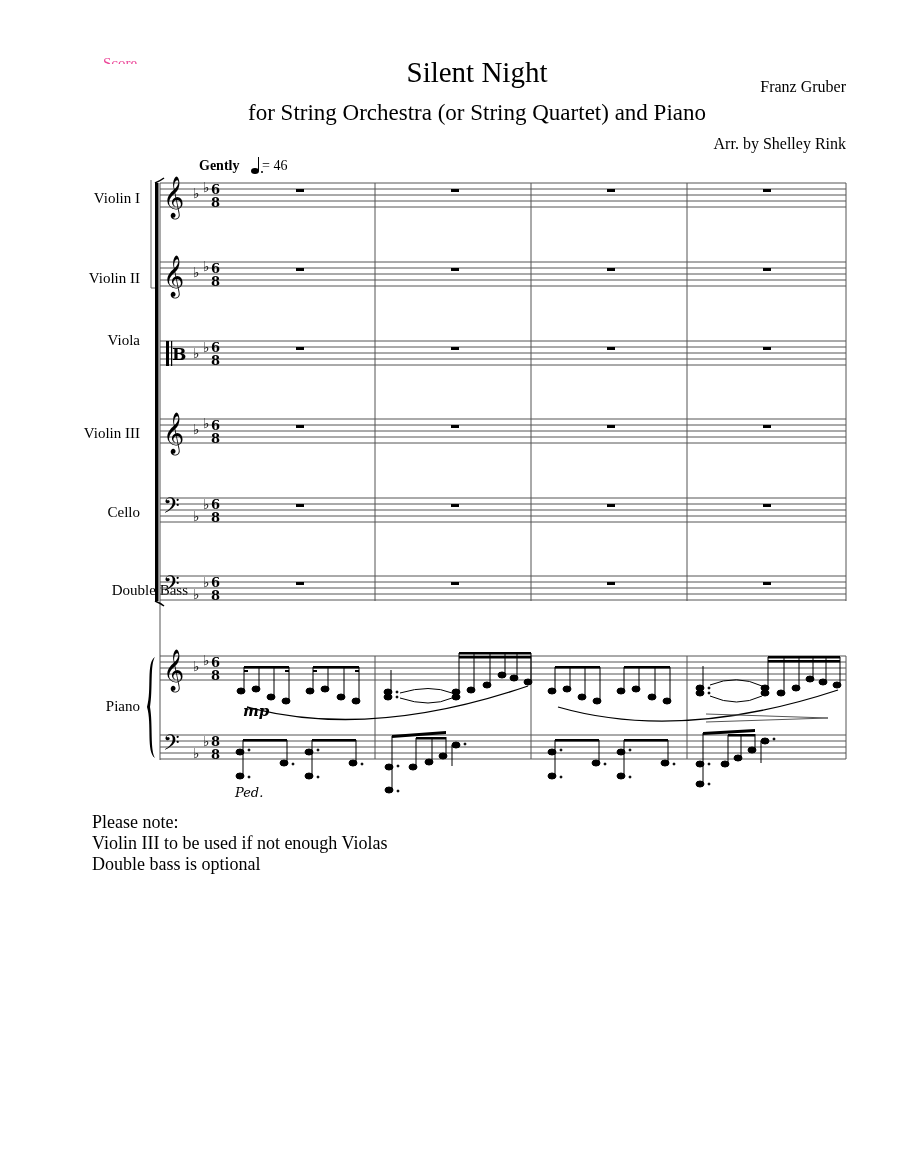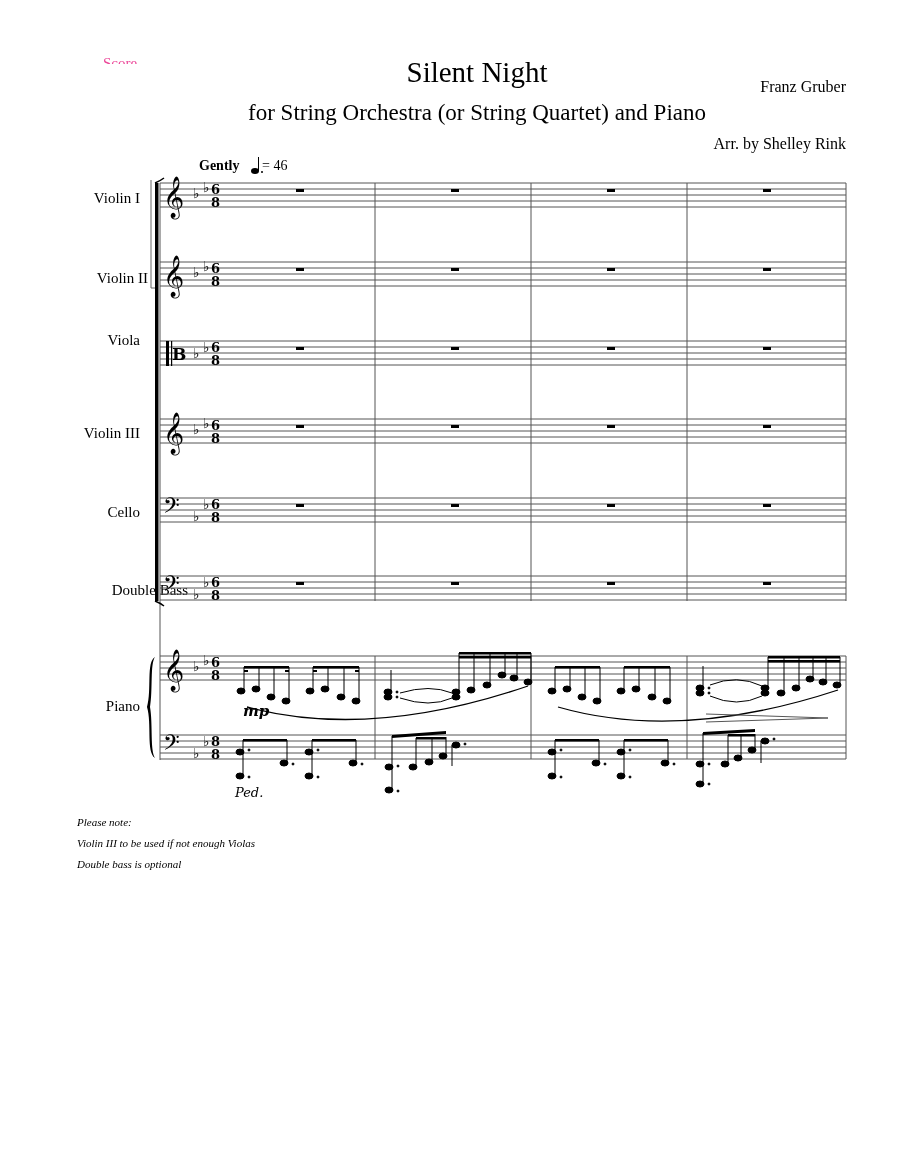--- a/index.html
+++ b/index.html
@@ -6,36 +6,36 @@
   body { width: 900px; height: 1164px; position: relative; overflow: hidden; font-family: "Liberation Serif", "DejaVu Serif", serif; color: #000; }
   .abs { position: absolute; }
   .score-label { left: 103px; top: 48px; font-size: 15px; height: 16px; overflow: hidden; line-height: 30px; color:#ec4899; }
   .title { left: 0; width: 954px; text-align: center; top: 56px; font-size: 29px; }
   .subtitle { left: 0; width: 954px; text-align: center; top: 100px; font-size: 23px; }
   .composer { right: 54px; top: 78px; font-size: 16px; }
   .arranger { right: 54px; top: 135px; font-size: 16px; }
   .tempo { left: 199px; top: 158px; font-size: 14px; font-weight: bold; }
   .tempo-value { left: 262px; top: 158px; font-size: 14px; }
   .inst { font-size: 15px; text-align: right; width: 140px; }
-  .notes { left: 77px; top: 812px; font-size: 11px; line-height: 21px; font-style: italic; }
+  .notes { left: 92px; top: 812px; font-size: 18px; line-height: 21px; }
   svg { position: absolute; left: 0; top: 0; }
 </style>
 </head>
 <body>
 
 <div class="abs score-label">Score</div>
 <div class="abs title">Silent Night</div>
 <div class="abs subtitle">for String Orchestra (or String Quartet) and Piano</div>
 <div class="abs composer">Franz Gruber</div>
 <div class="abs arranger">Arr. by Shelley Rink</div>
 <div class="abs tempo">Gently</div>
 <div class="abs tempo-value">= 46</div>
 
 <div class="abs inst" style="left:0;top:190px;">Violin I</div>
-<div class="abs inst" style="left:8px;top:270px;">Violin II</div>
+<div class="abs inst" style="left:0;top:270px;">Violin II</div>
 <div class="abs inst" style="left:0;top:332px;">Viola</div>
 <div class="abs inst" style="left:0;top:425px;">Violin III</div>
 <div class="abs inst" style="left:0;top:504px;">Cello</div>
 <div class="abs inst" style="left:0;top:582px;margin-left:48px;">Double Bass</div>
 <div class="abs inst" style="left:0;top:698px;">Piano</div>
 
 <svg width="900" height="1164" viewBox="0 0 900 1164">
   <defs>
     <g id="staff">
       <line x1="0" y1="0" x2="686" y2="0" stroke="#555" stroke-width="1"></line>

